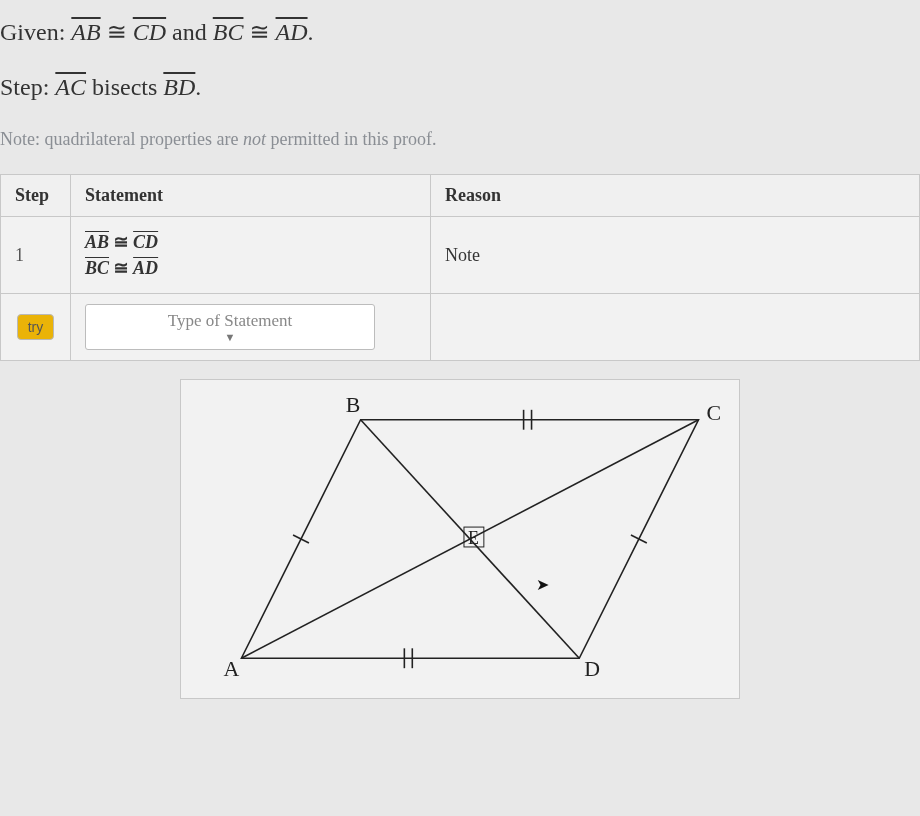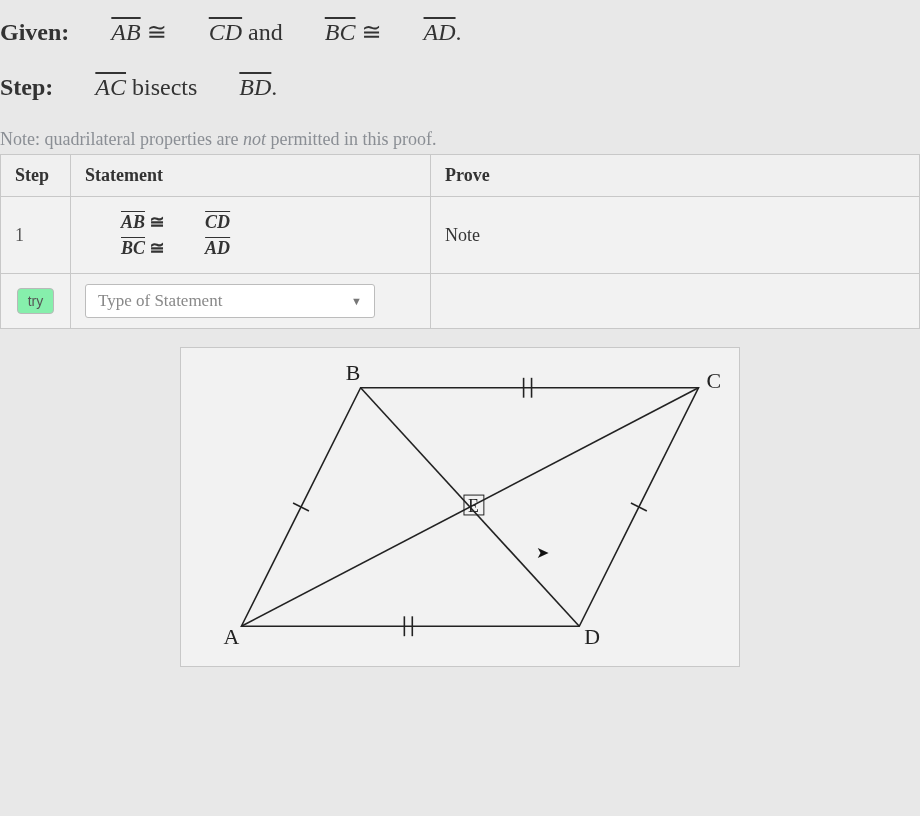--- a/index.html
+++ b/index.html
@@ -10,31 +10,30 @@
     width: 920px;
     height: 816px;
     padding: 18px 0 0 0;
     overflow: hidden;
   }
   .given, .prove {
     font-size: 24px;
     margin-bottom: 28px;
     padding-left: 0;
   }
-  .given .label, .prove .label { font-weight: 700; }
+  .given .label, .prove .label { font-weight: 400; }
   .overline {
     text-decoration: overline;
     font-style: italic;
     font-family: 'Times New Roman', serif;
-    margin-left: 36px;
   }
   .note {
     font-size: 18px;
     color: #8a8e94;
-    margin-bottom: 4px;
+    margin-bottom: 24px;
   }
   .note .not { font-style: italic; }
 
   table.proof {
     border-collapse: collapse;
     width: 100%;
     background: #f2f2f2;
   }
   table.proof th, table.proof td {
     border: 1px solid #c8c8c8;
@@ -55,35 +54,36 @@
   .stmt-cell { text-align: center; font-family: 'Times New Roman', serif; font-size: 20px; }
   .stmt-cell .line { margin: 4px 0; font-weight: bold; }
 
   .try-row td { padding: 6px 8px; }
   .try-btn {
     display: inline-block;
     border: 1px solid #b9b9b9;
     border-radius: 4px;
     padding: 4px 10px;
     font-size: 14px;
-    background: #86efac;
+    background: #eab308;
     color: #555;
     font-family: Arial, sans-serif;
   }
   .dropdown {
     display: flex;
     align-items: center;
     justify-content: space-between;
     border: 1px solid #bcbcbc;
     border-radius: 3px;
     padding: 6px 12px;
     background: #fff;
     color: #888;
     font-size: 17px;
     width: 290px;
+    flex-direction: column;
   }
   .dropdown .caret {
     font-size: 11px;
     color: #777;
   }
 
   .diagram-wrap {
     margin-top: 18px;
     display: flex;
     justify-content: center;
@@ -128,21 +128,21 @@
 
 <div class="note">
   <span>Note: quadrilateral properties are </span><span class="not">not</span><span> permitted in this proof.</span>
 </div>
 
 <table class="proof">
   <thead>
     <tr>
       <th class="step-col">Step</th>
       <th class="stmt-col">Statement</th>
-      <th class="reason-col">Prove</th>
+      <th class="reason-col">Reason</th>
     </tr>
   </thead>
   <tbody>
     <tr>
       <td class="step-num">1</td>
       <td class="stmt-cell">
         <div class="line">
           <span class="overline">AB</span><span> ≅ </span><span class="overline">CD</span>
         </div>
         <div class="line">

